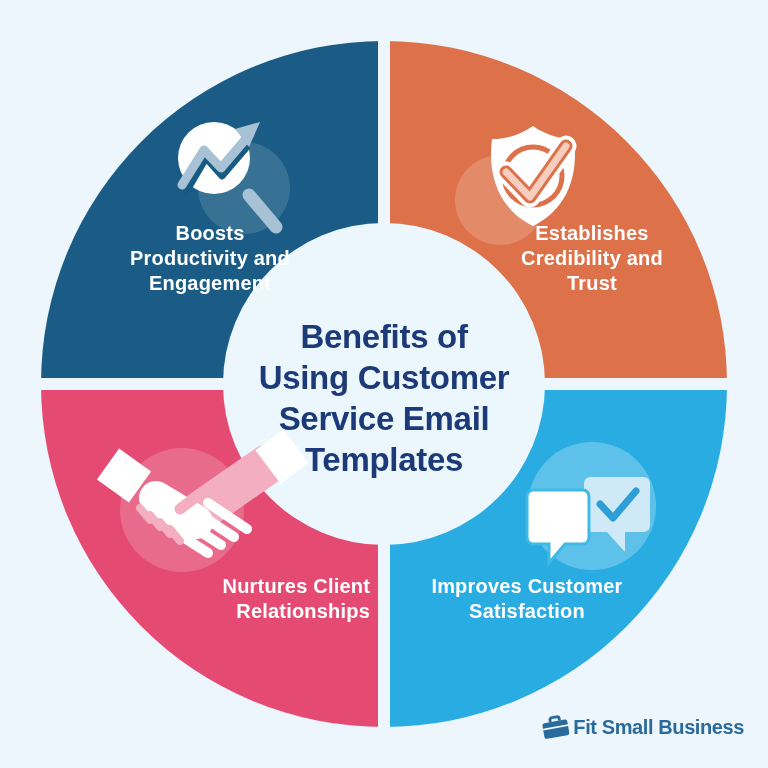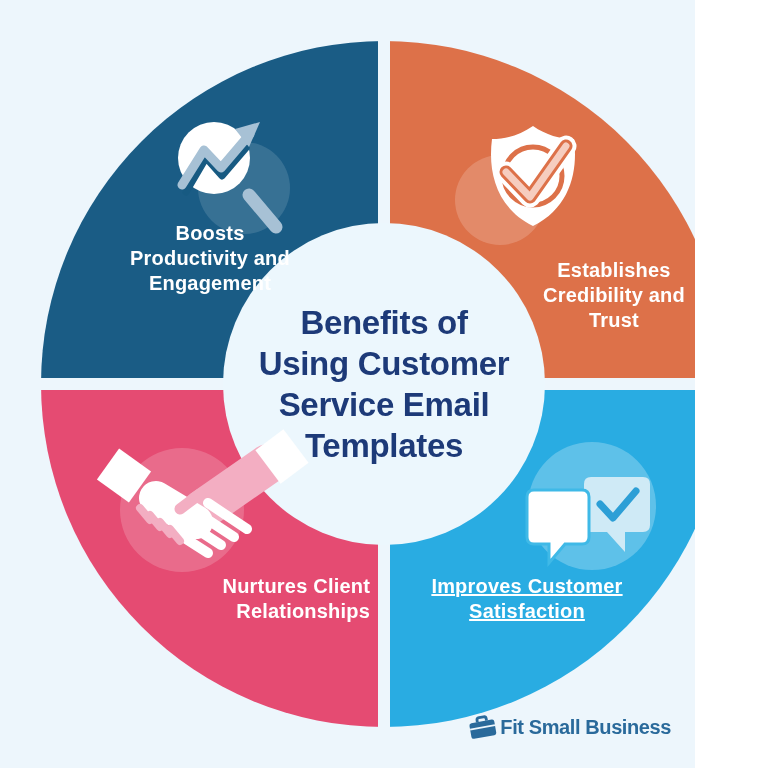--- a/index.html
+++ b/index.html
@@ -1,41 +1,41 @@
 <!DOCTYPE html>
 <html><head>
 <meta charset="utf-8">
 <style>
   html,body{margin:0;padding:0;}
   .stage{
     position:relative;
-    width:695px;height:768px;
+    width:768px;height:768px;
     background:#edf6fc;
     overflow:hidden;
     font-family:"Liberation Sans", sans-serif;
   }
   .stage svg.wheel{position:absolute;inset:0;}
   .seg-label{
     position:absolute;
     width:260px;
     text-align:center;
     color:#ffffff;
     font-size:20px;
     line-height:25px;
     font-weight:700;
     white-space:pre-line;
     letter-spacing:0.2px;
   }
   .seg-label.tl{left:80px;top:221px;}
-  .seg-label.tr{left:484px;top:221px;margin-top:37px;}
+  .seg-label.tr{left:462px;top:221px;}
   .seg-label.bl{left:110px;top:574px;text-align:right;}
-  .seg-label.br{left:397px;top:574px;text-decoration:underline;}
+  .seg-label.br{left:397px;top:574px;}
   .center-title{
     position:absolute;
-    left:234px;top:302px;width:300px;
+    left:234px;top:316px;width:300px;
     text-align:center;
     color:#1d3a78;
     font-size:33px;
     line-height:41px;
     font-weight:700;
     letter-spacing:-0.3px;
     white-space:pre-line;
   }
   .brand{
     position:absolute;

